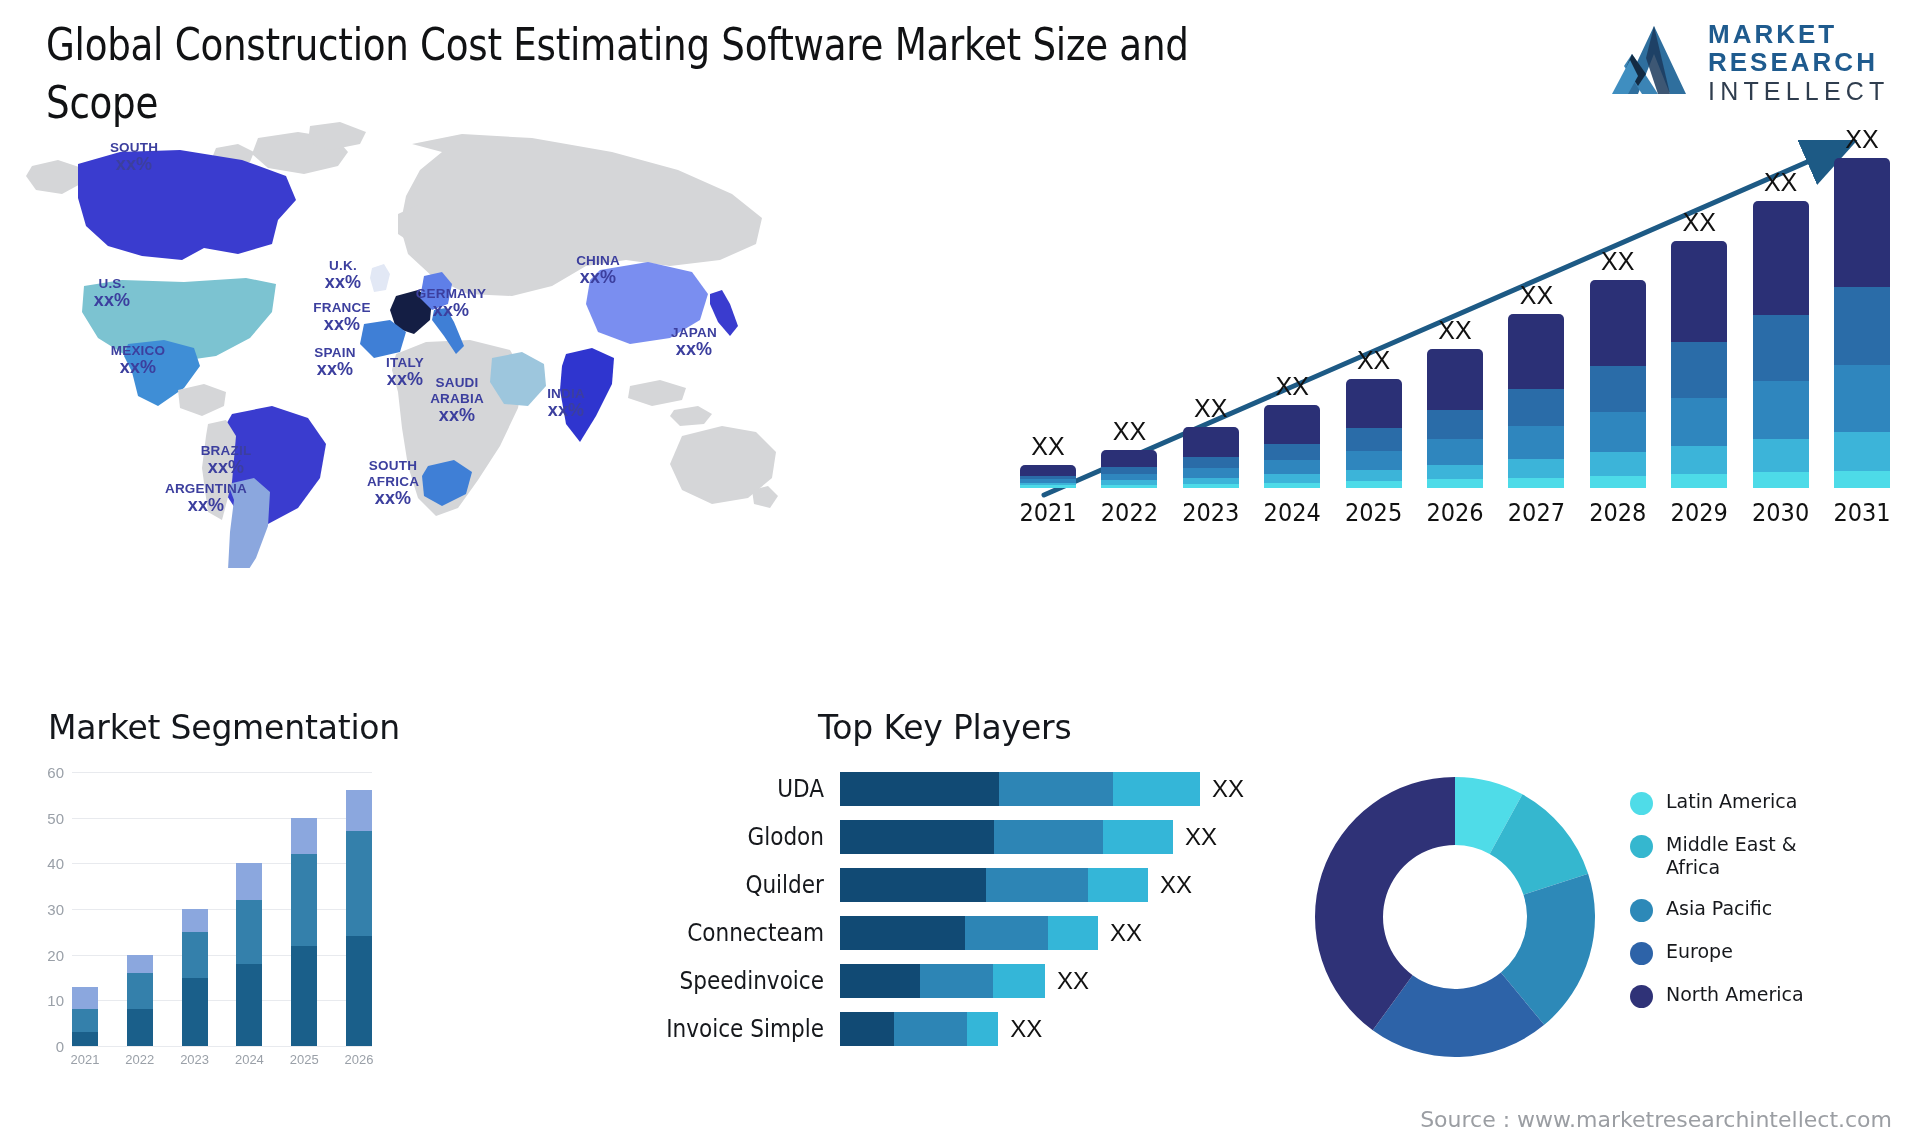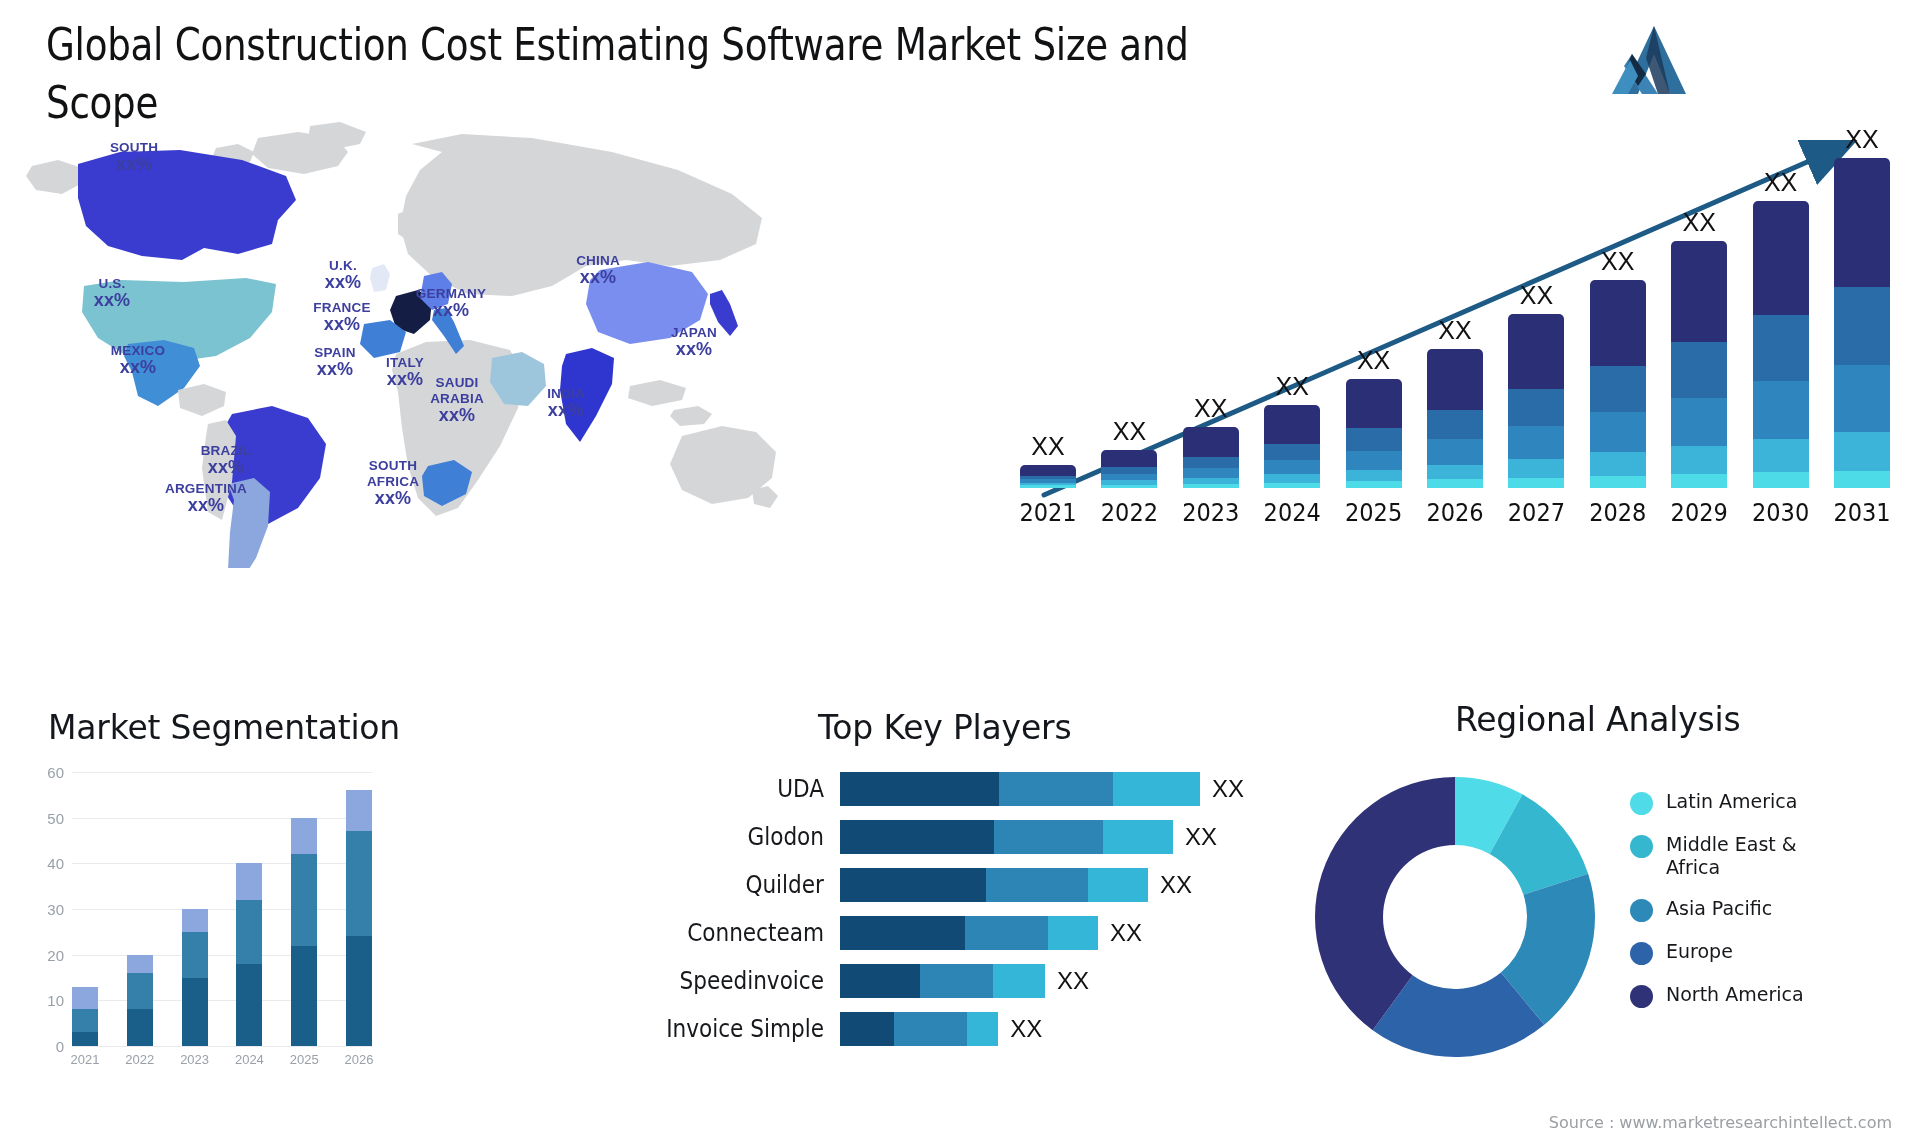--- a/index.html
+++ b/index.html
@@ -116,38 +116,43 @@
   .rg-dot { width: 23px; height: 23px; border-radius: 50%; margin-right: 13px; flex: none; margin-top: 2px; }
   .rg-txt {
     font-family: "DejaVu Sans", "Liberation Sans", sans-serif;
     font-size: 19px; color: #16181c; line-height: 23px; max-width: 180px;
   }
 
   
   .source {
     position: absolute; right: 28px; bottom: 14px;
     font-family: "DejaVu Sans", "Liberation Sans", sans-serif;
-    font-size: 16px; color: #9b9ea3; white-space: nowrap;
+    font-size: 22px; color: #9b9ea3; white-space: nowrap;
   }
 </style>
 </head>
 <body>
 
 <div id="root">
 
   <div class="page-title">Global Construction Cost Estimating Software Market Size and Scope</div>
 
   <div class="logo">
     <svg class="logo-mark" viewBox="0 0 92 72">
       <path d="M46 2 L78 70 L62 70 L46 30 L30 70 L14 70 Z" fill="#2f6f9e"></path>
       <path d="M46 2 L62 70 L50 70 L38 34 Z" fill="#1b3a5c" opacity="0.85"></path>
       <path d="M24 30 L50 70 L34 70 L16 42 Z" fill="#3b84b5"></path>
       <path d="M24 30 L38 50 L30 62 L18 44 Z" fill="#132b43"></path>
       <path d="M4 70 L22 36 L30 52 L20 70 Z" fill="#3f8ec0"></path>
     </svg>
+    <div class="logo-text">
+      <div class="logo-l1">MARKET</div>
+      <div class="logo-l2">RESEARCH</div>
+      <div class="logo-l3">INTELLECT</div>
+    </div>
   </div>
 
   <div class="map-wrap">
     <svg class="map-svg" width="900" height="450" viewBox="0 0 900 450">
       <g fill="#d5d6d8">
 
         <path d="M248 20 l40 -6 38 6 12 14 -10 14 -34 8 -36 -6 -16 -14z"></path>
         <path d="M206 30 l22 -4 16 8 -4 10 -24 4 -14 -8z"></path>
         <path d="M300 8 l30 -4 26 10 -6 12 -30 6 -22 -8z"></path>
 
@@ -438,21 +443,20 @@
         <div class="pl-name">Invoice Simple</div>
         <div class="pl-bar" style="width: 158.15px;">
           <div class="pseg" style="background: rgb(17, 74, 116); width: 34.2105%;"></div>
           <div class="pseg" style="background: rgb(45, 133, 181); width: 46.0526%;"></div>
           <div class="pseg" style="background: rgb(52, 182, 216); width: 19.7368%;"></div>
         </div>
         <div class="pl-xx">XX</div>
       </div>
     </div>
 
-  <div class="sec-title" style="left:1455px; top:700px;">Regional Analysis</div>
   <div id="regional">
     <svg class="donut" width="290" height="290" viewBox="0 0 290 290">
         <path d="M 145 5
        A 140 140 0 0 1 212.44551437424013 22.317064793859103
        L 179.68626453532352 81.90591903684182
        A 72 72 0 0 0 145 73 Z" fill="#4fdce8"></path>
         <path d="M 212.44551437424013 22.317064793859103
        A 140 140 0 0 1 278.1479122813215 101.73762078750735
        L 213.47606917325106 122.75077640500378
        A 72 72 0 0 0 179.68626453532352 81.90591903684182 Z" fill="#35b7cf"></path>

